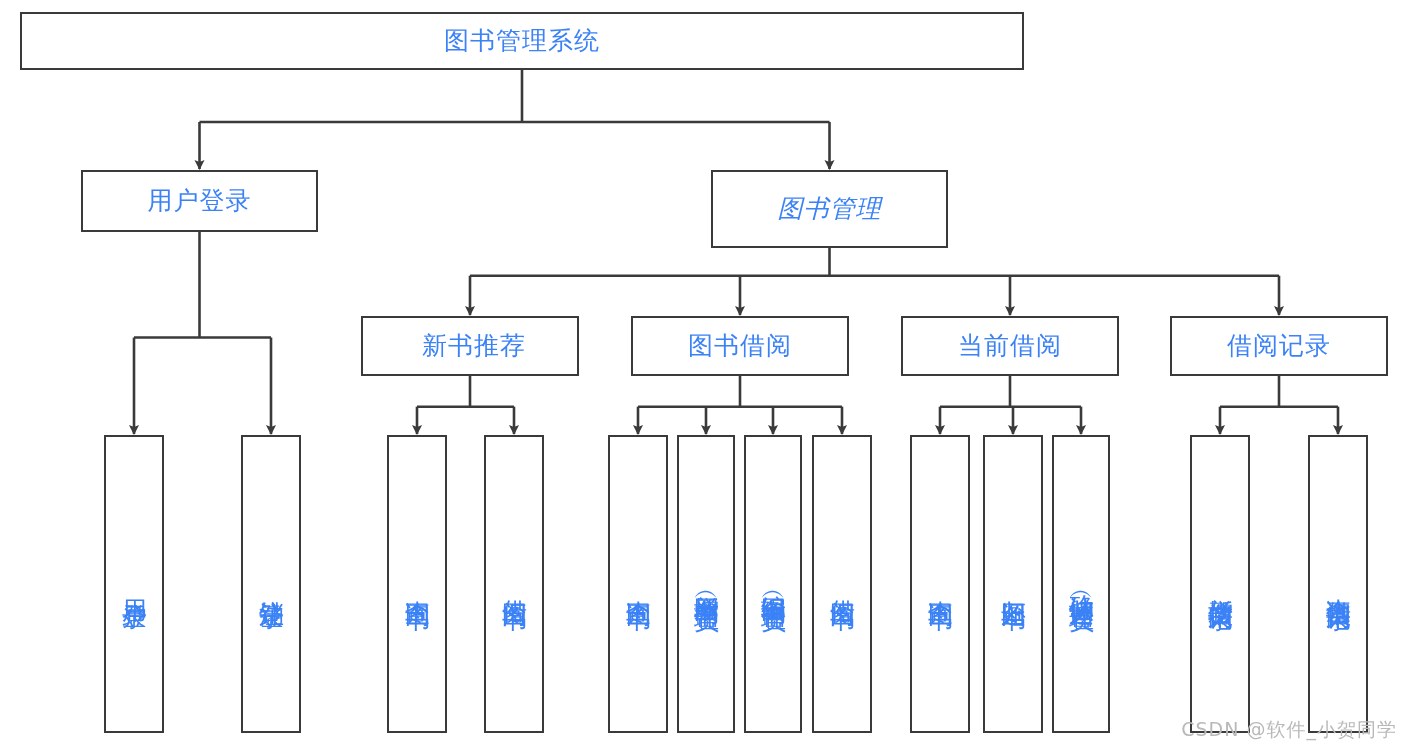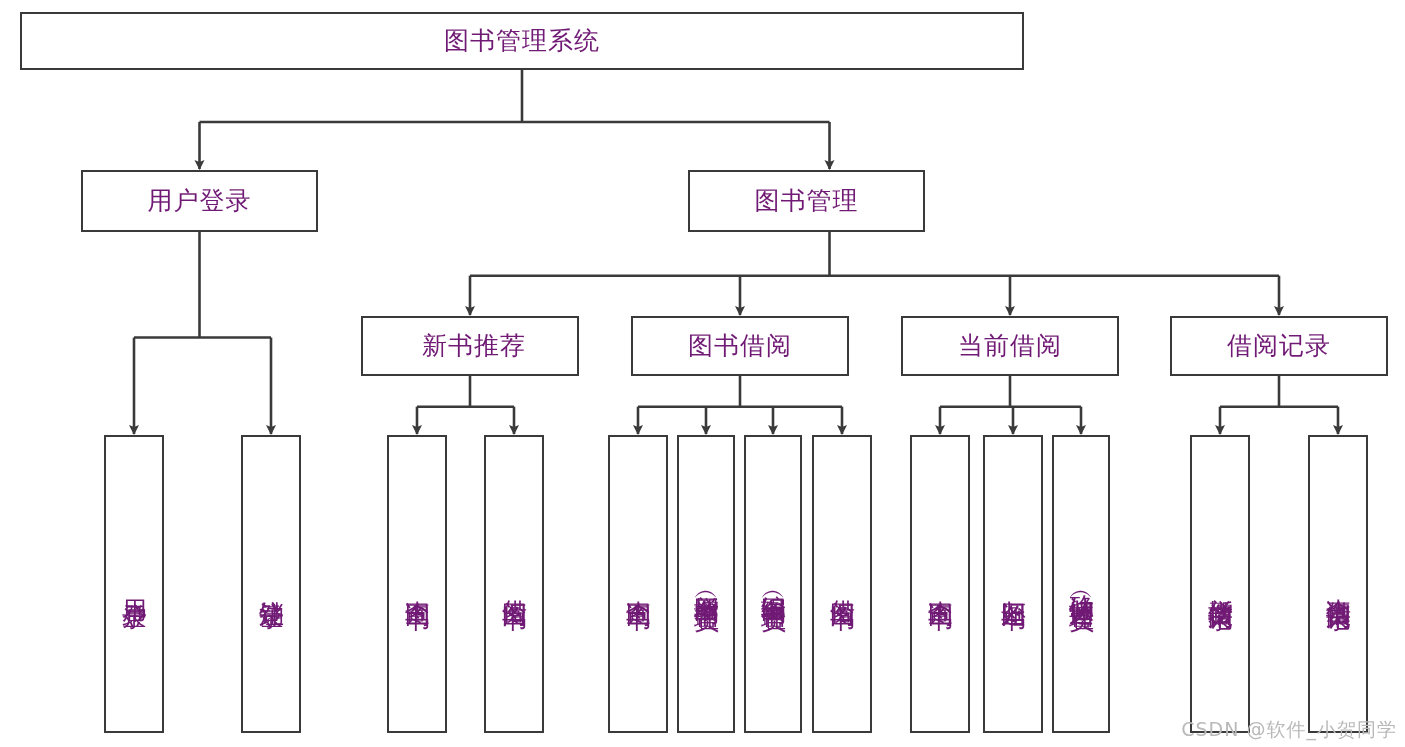--- a/index.html
+++ b/index.html
@@ -21,21 +21,21 @@
     pointer-events:none;
   }
   .node{
     position:absolute;
     box-sizing:border-box;
     background:#ffffff;
     border:2px solid #3a3a3a;
     display:flex;
     align-items:center;
     justify-content:center;
-    color:#701a75;
+    color:#3b82f6;
   }
   .node.horiz{
     font-size:25px;
     letter-spacing:1px;
     line-height:1.2;
   }
   .node.vert{
     writing-mode:vertical-rl;
     text-orientation:upright;
     font-size:25px;
@@ -110,21 +110,21 @@
       </g>
   </svg>
 
   <div class="node horiz" style="left: 20px; top: 12px; width: 1004px; height: 58px;">
     <span>图书管理系统</span>
   </div>
 
   <div class="node horiz" style="left: 81px; top: 170px; width: 237px; height: 62px;">
     <span>用户登录</span>
   </div>
-  <div class="node horiz" style="left: 688px; top: 170px; width: 237px; height: 62px;">
+  <div class="node horiz" style="left: 711px; top: 170px; width: 237px; height: 78px; font-style: italic;">
     <span>图书管理</span>
   </div>
 
   <div class="node horiz" style="left: 361px; top: 316px; width: 218px; height: 60px; padding-left: 8px;">
     <span>新书推荐</span>
   </div>
   <div class="node horiz" style="left: 631px; top: 316px; width: 218px; height: 60px; align-items: center;">
     <span>图书借阅</span>
   </div>
   <div class="node horiz" style="left: 901px; top: 316px; width: 218px; height: 60px;">

